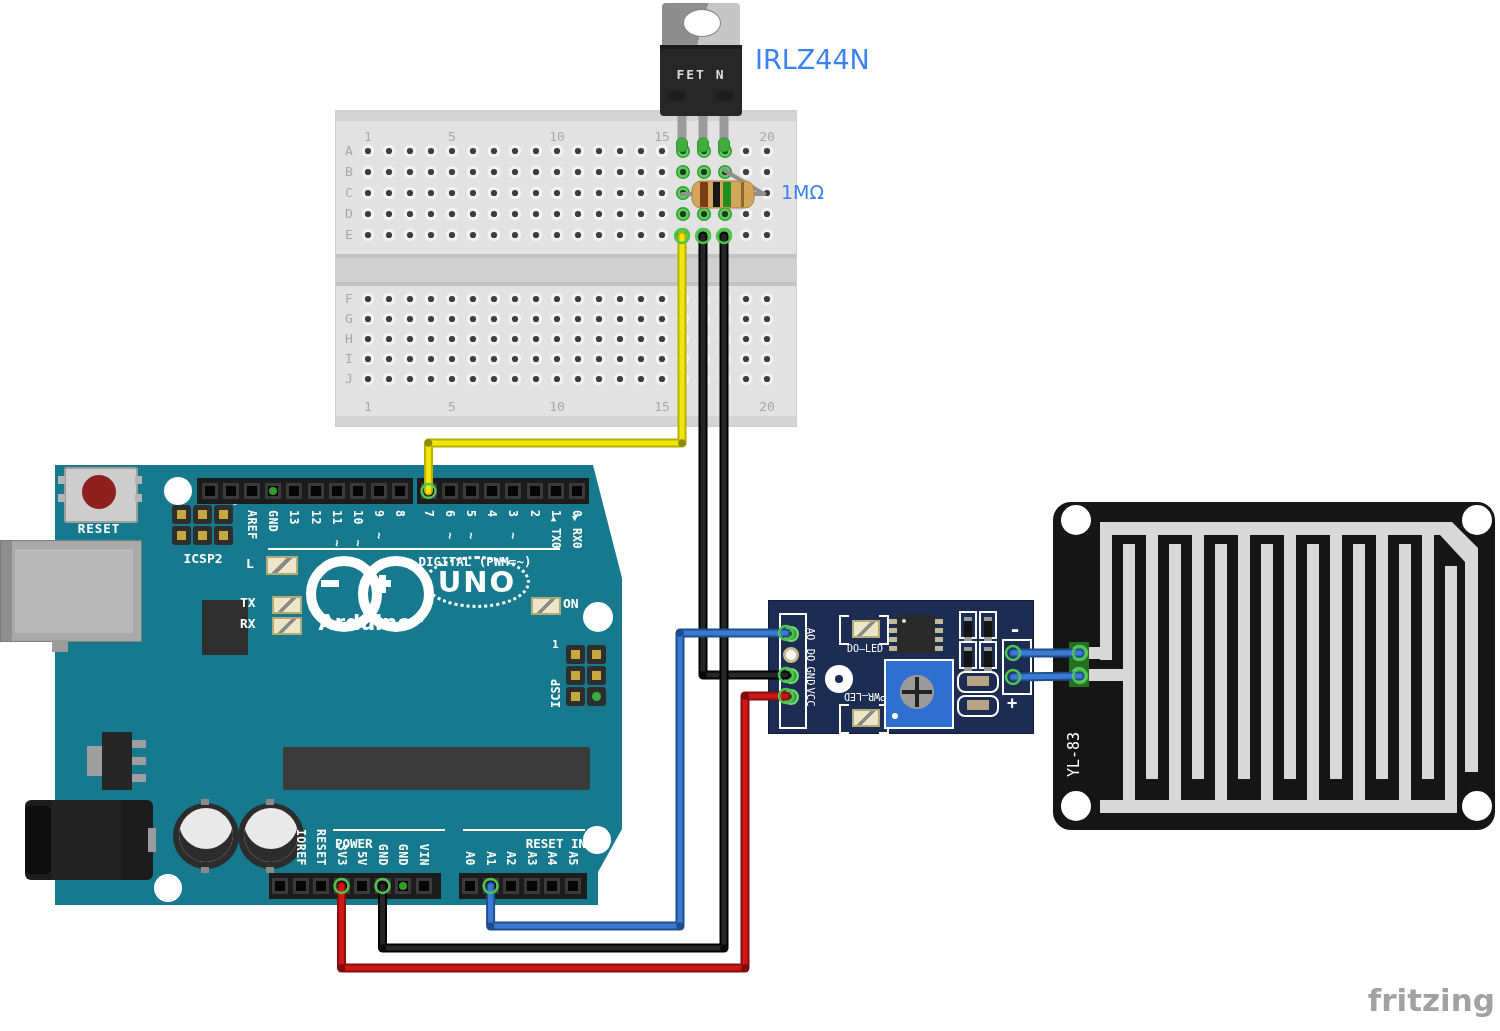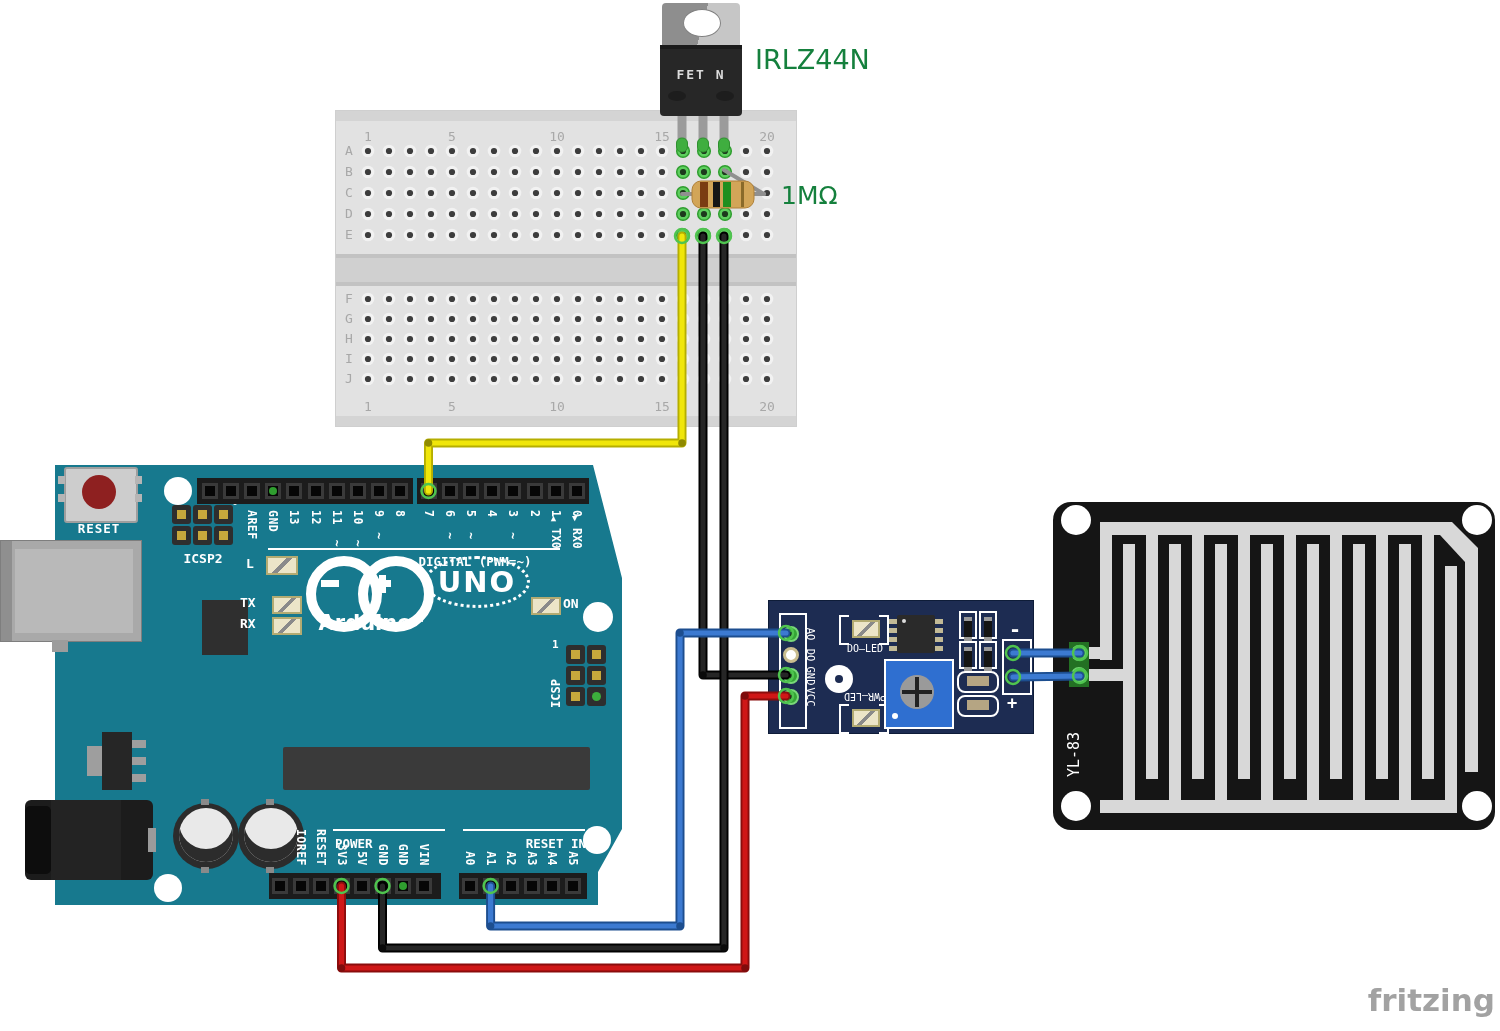--- a/index.html
+++ b/index.html
@@ -14,21 +14,21 @@
   .led{background:#ece5c8;border:2px solid #b3ab72;}
   .led > div{width:100%;height:100%;background:linear-gradient(135deg,transparent 44%,#8a8a8a 44%,#8a8a8a 56%,transparent 56%);}
   .ring{border:10px solid #fff;border-radius:50%;background:transparent;}
   .goldpin{background:#2e2e2e;border-radius:3px;}
   .goldpin > i{position:absolute;left:5px;top:5px;width:9px;height:9px;background:#c7a83c;display:block;}
   .goldpin > i.grn{background:#3cae3c;border-radius:50%;}
   .outline{border:2px solid #fff;}
   #module{left:768px;top:600px;width:264px;height:132px;background:var(--navy);border:1px solid #0e1c38;}
   #rainboard{left:1053px;top:502px;width:442px;height:328px;background:#151515;border-radius:18px;}
   svg{display:block;}
-  .lbl{color:#15803d;}
+  .lbl{color:#3b82f6;}
 </style>
 </head>
 <body>
 
 <div id="canvas">
 
   <div class="abs" style="left:335px;top:110px;width:460px;height:315px;background:var(--bb);border:1px solid #cfcfcf;">
     <svg id="bb-svg" width="460" height="315" viewBox="0 0 460 315">
         <rect x="0" y="0" width="460" height="10" fill="#d4d4d4"></rect>
         <rect x="0" y="305" width="460" height="10" fill="#d4d4d4"></rect>
@@ -828,21 +828,21 @@
   <div class="abs" style="left:662px;top:3px;width:78px;height:42px;z-index:6;background:linear-gradient(105deg,#8e8e8e 52%,#c6c6c6 52%);border-radius:4px 4px 0 0;">
     <div class="abs" style="left:21px;top:6px;width:36px;height:26px;background:#fff;border:1px solid #808080;border-radius:50%;"></div>
   </div>
   <div class="abs" style="left:660px;top:45px;width:82px;height:67px;z-index:6;background:#272727;border-top:4px solid #1b1b1b;border-radius:0 0 4px 4px;">
     <div class="abs silk" style="left:0;top:18px;width:82px;text-align:center;font-size:13px;letter-spacing:2px;color:#dcdcdc;">FET N</div>
     <div class="abs" style="left:8px;top:42px;width:18px;height:10px;background:#1d1d1d;border-radius:50%;"></div>
     <div class="abs" style="left:56px;top:42px;width:18px;height:10px;background:#1d1d1d;border-radius:50%;"></div>
   </div>
 
   <div class="abs lbl" style="left:755px;top:44px;font-size:27px;z-index:10;">IRLZ44N</div>
-  <div class="abs lbl" style="left:781px;top:181px;font-size:25px;z-index:10;">1MΩ</div>
+  <div class="abs lbl" style="left:781px;top:181px;font-size:19px;z-index:10;">1MΩ</div>
 
   <div class="abs" style="left:1325px;top:982px;width:170px;text-align:right;font-size:31px;font-weight:bold;color:var(--lgray);z-index:10;letter-spacing:0px;">fritzing</div>
 <div class="abs goldpin" style="left: 172px; top: 505px; width: 19px; height: 19px; z-index: 2;">
       <i></i>
     </div>
     <div class="abs goldpin" style="left: 193px; top: 505px; width: 19px; height: 19px; z-index: 2;">
       <i></i>
     </div>
     <div class="abs goldpin" style="left: 214px; top: 505px; width: 19px; height: 19px; z-index: 2;">
       <i></i>

